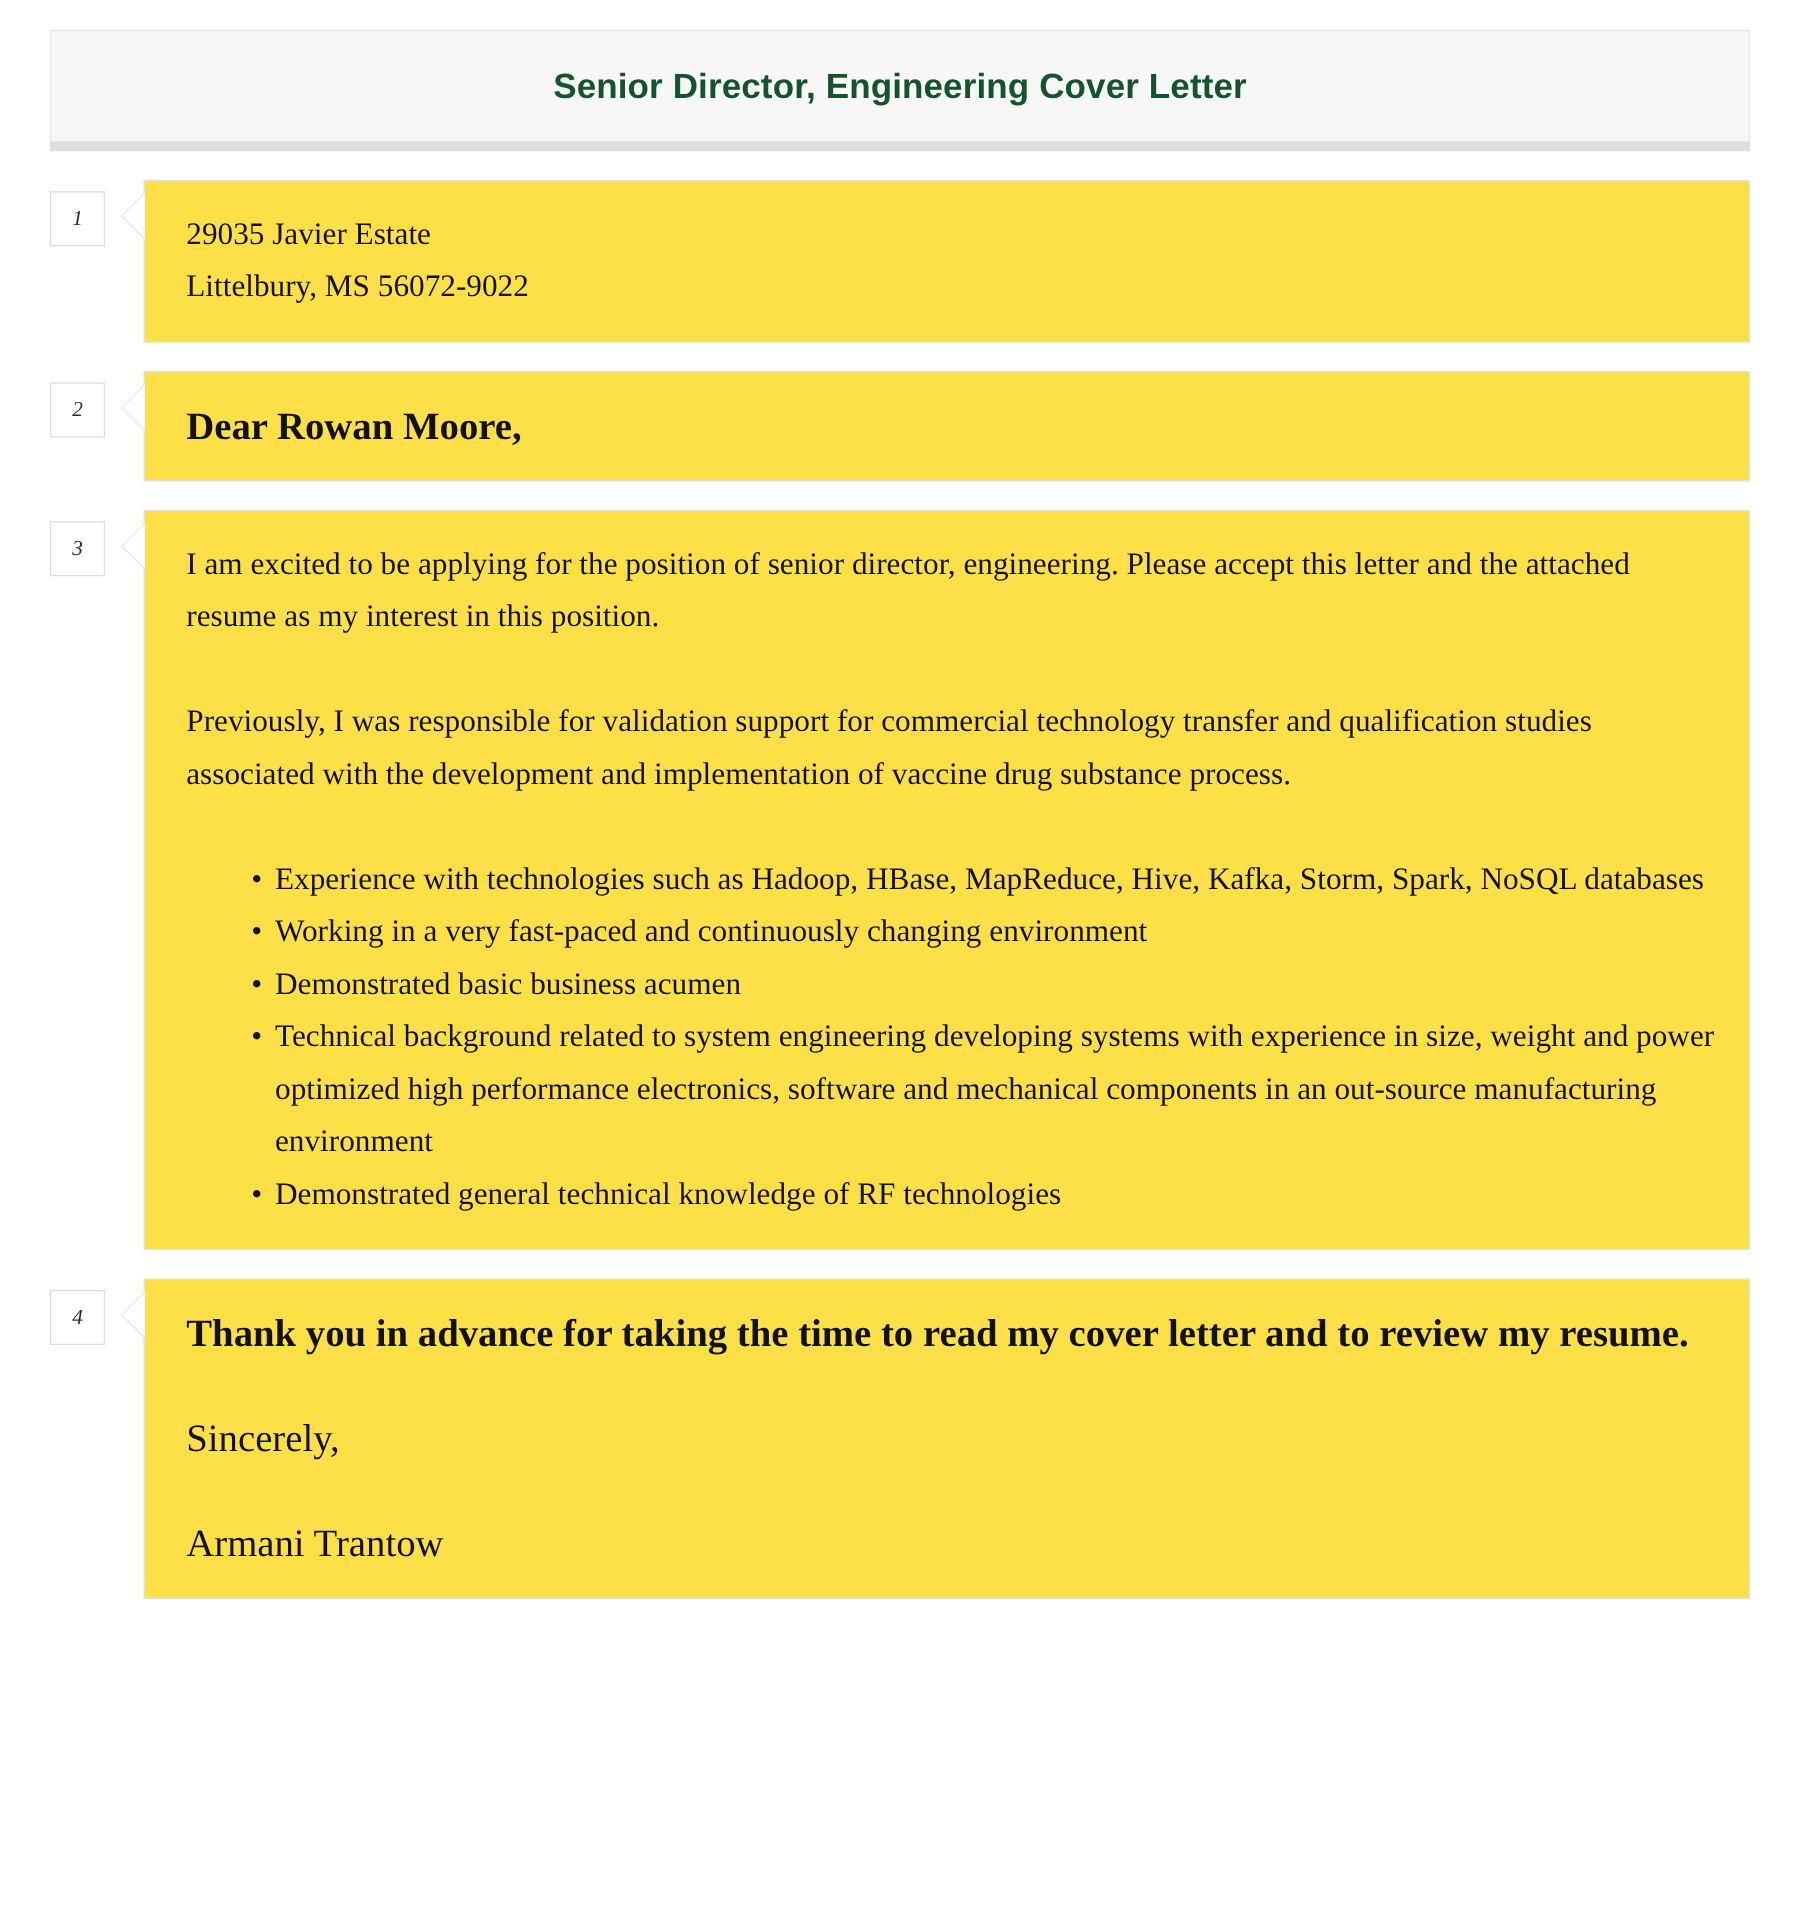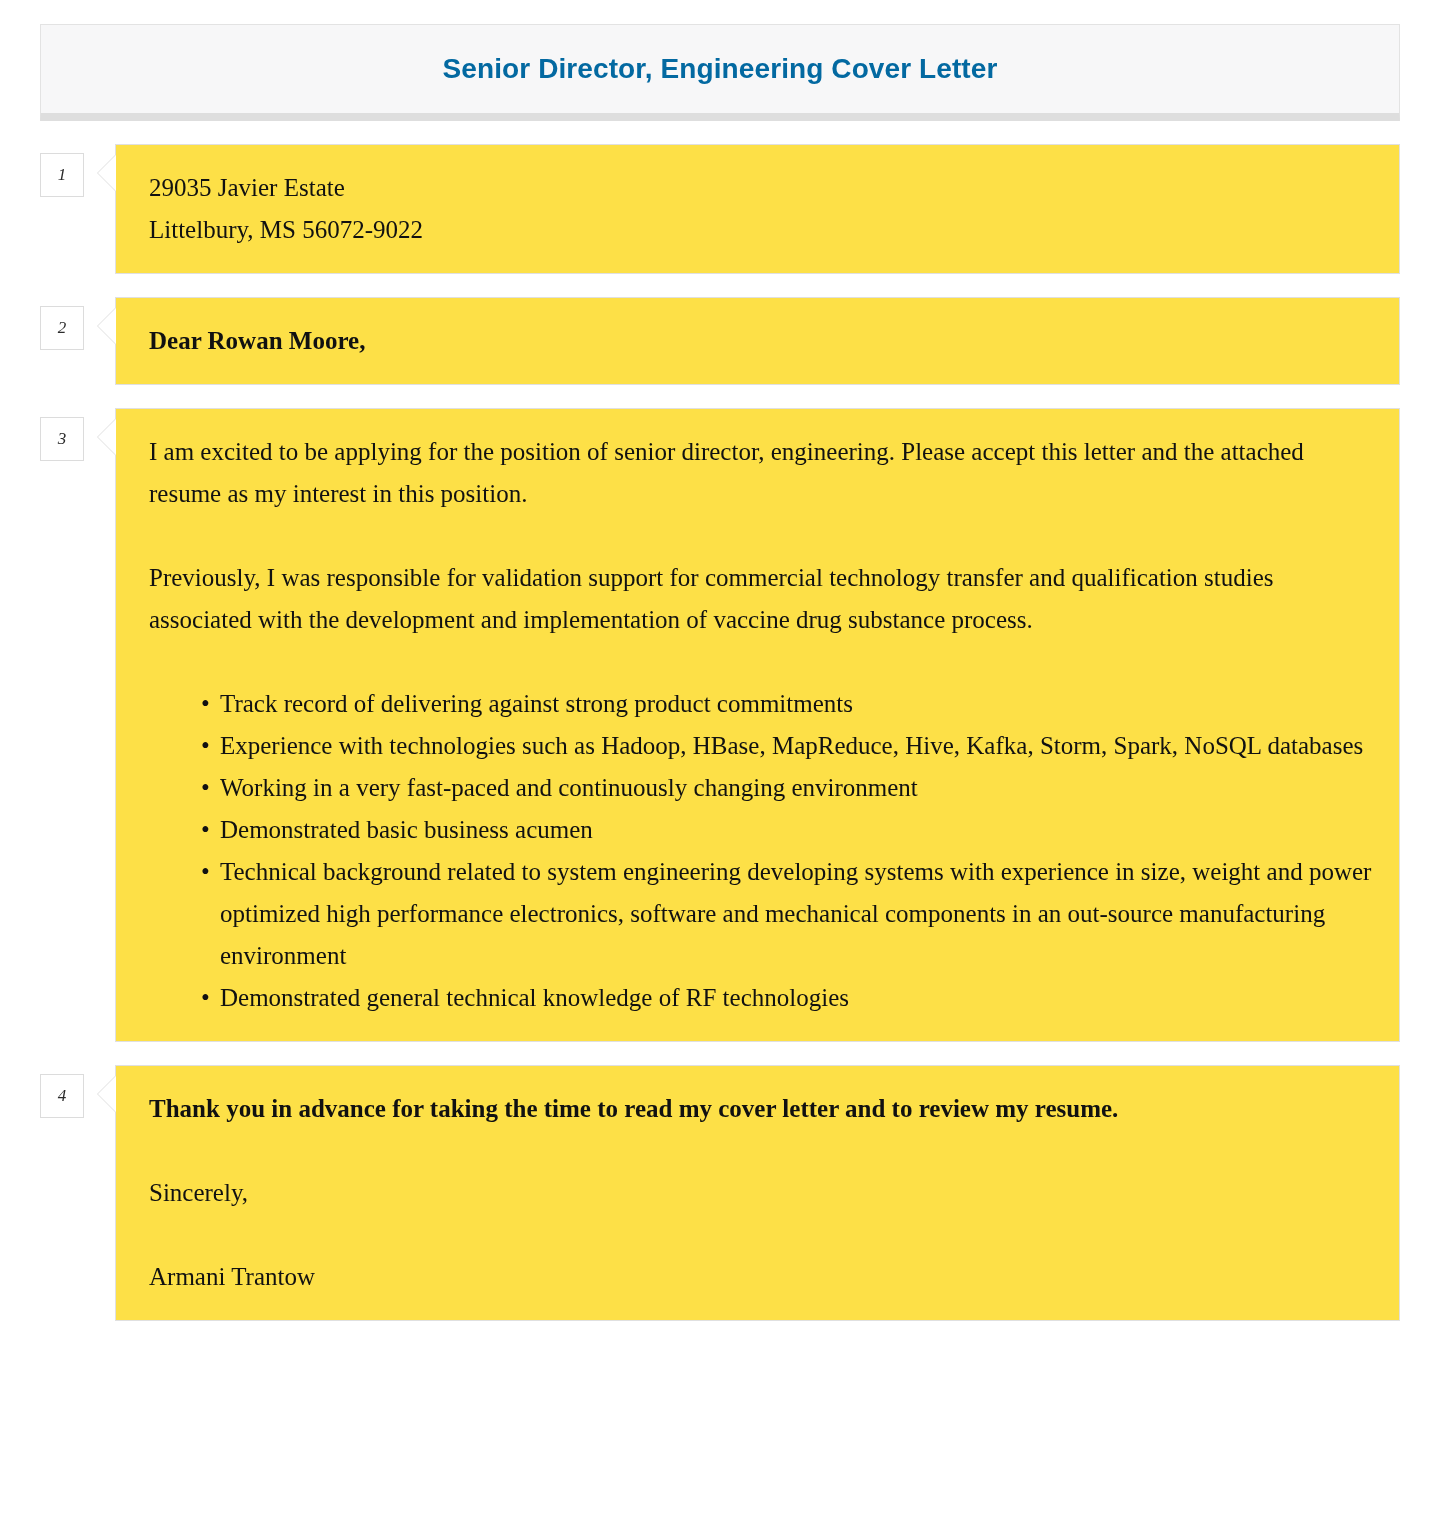--- a/index.html
+++ b/index.html
@@ -31,21 +31,21 @@
     height: 97px;
     display: flex;
     align-items: center;
     justify-content: center;
     box-sizing: border-box;
   }
   .doc-header .title {
     font-family: "Liberation Sans", sans-serif;
     font-weight: bold;
     font-size: 28px;
-    color: #0369a1;
+    color: #14532d;
     letter-spacing: 0.1px;
     text-align: center;
   }
 
   
   .blocks {
     margin: 23px 40px 0 40px;
   }
   .block {
     position: relative;
@@ -103,21 +103,21 @@
   }
   .bubble::after {
     left: -18px;
     top: 10px;
     border-width: 18px 18px 18px 0;
     border-color: transparent #ffffff transparent transparent;
   }
 
   
   .line {
-    font-size: 25px;
+    font-size: 31px;
     line-height: 42px;
     color: #111111;
   }
   .line.bold {
     font-weight: bold;
   }
   .para {
     font-size: 25px;
     line-height: 42px;
     color: #111111;
@@ -184,21 +184,20 @@
       </div>
     </div>
 
     <div class="block">
       <div class="badge">3</div>
       <div class="spacer"></div>
       <div class="bubble">
         <p class="para">I am excited to be applying for the position of senior director, engineering. Please accept this letter and the attached resume as my interest in this position.</p>
         <p class="para">Previously, I was responsible for validation support for commercial technology transfer and qualification studies associated with the development and implementation of vaccine drug substance process.</p>
         <ul class="bullets">
-          <li>Track record of delivering against strong product commitments</li>
           <li>Experience with technologies such as Hadoop, HBase, MapReduce, Hive, Kafka, Storm, Spark, NoSQL databases</li>
           <li>Working in a very fast-paced and continuously changing environment</li>
           <li>Demonstrated basic business acumen</li>
           <li>Technical background related to system engineering developing systems with experience in size, weight and power optimized high performance electronics, software and mechanical components in an out-source manufacturing environment</li>
           <li>Demonstrated general technical knowledge of RF technologies</li>
         </ul>
       </div>
     </div>
 
     <div class="block">

